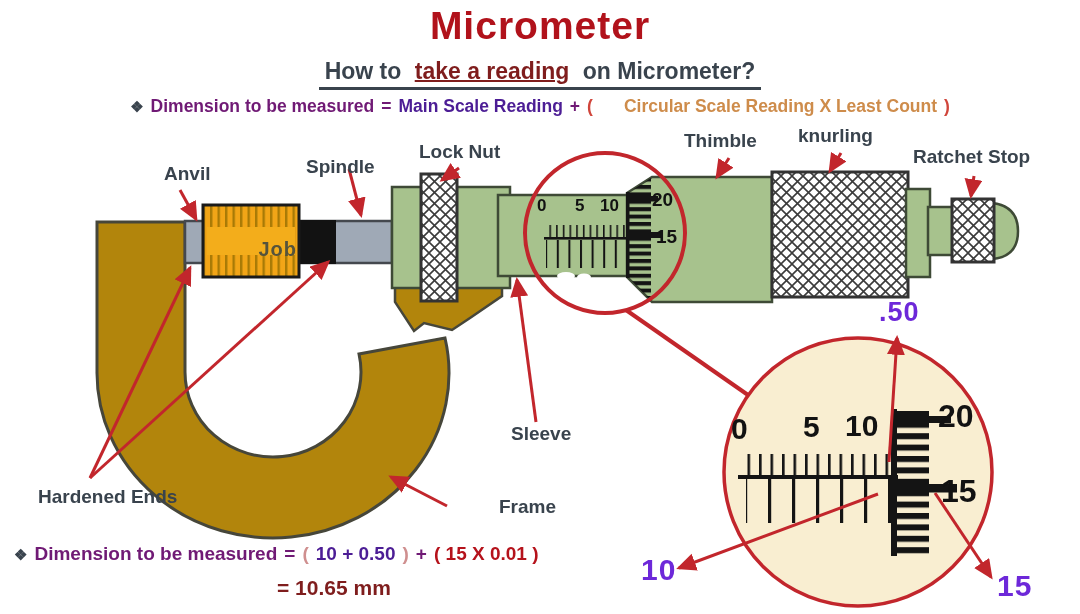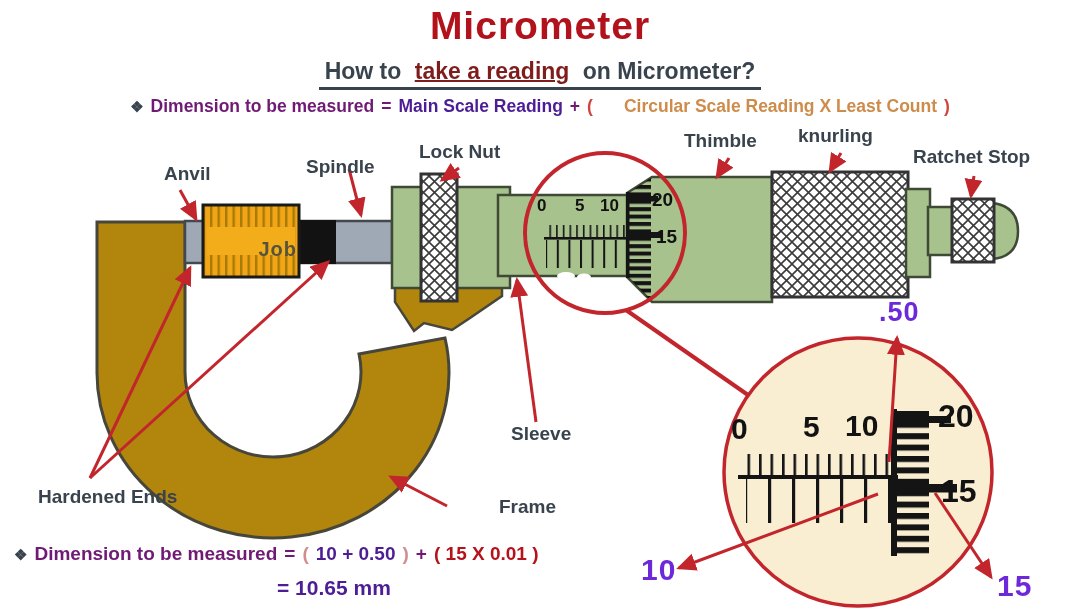--- a/index.html
+++ b/index.html
@@ -17,21 +17,21 @@
   .c-red{color:#D0453B;} .c-crimson{color:#B5121B;} .c-pinkparen{color:#CF8F8F;}
   .bullet{font-size:15px;color:#39434D;}
   
   .lbl{font-size:19px;color:#39434D;}
   .job-lbl{left:205px;top:226px;width:92px;text-align:right;font-size:20px;color:#55533C;letter-spacing:1px;margin-top:12px;}
   
   .numS{color:#121212;}
   .callout{color:#6d28d9;letter-spacing:1px;}
   svg{position:absolute;left:0;top:0;}
   .formula-bottom{left:14px;top:543px;display:flex;gap:7px;font-size:19px;align-items:baseline;}
-  .formula-result{left:277px;top:576px;font-size:21px;color:#4c1d95;}
+  .formula-result{left:277px;top:576px;font-size:21px;color:#7f1d1d;}
 </style>
 </head>
 <body>
 
 <div class="stage">
 
   <svg width="1080" height="614" viewBox="0 0 1080 614">
     <defs>
       <pattern id="hatch" width="11" height="11" patternUnits="userSpaceOnUse">
         <rect width="11" height="11" fill="#ffffff"></rect>

